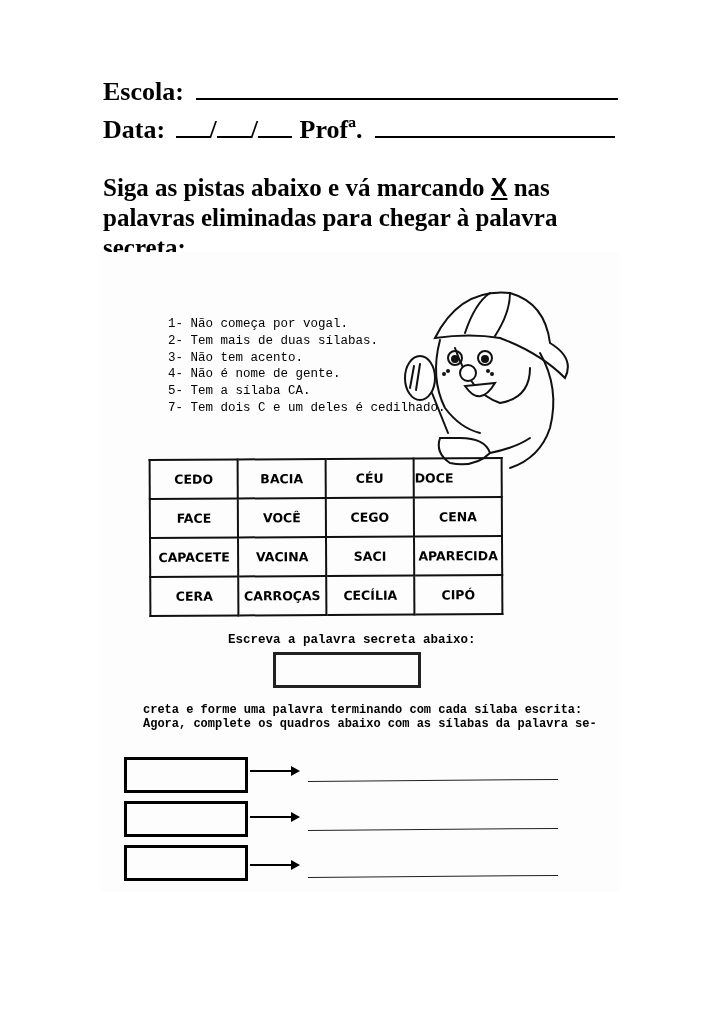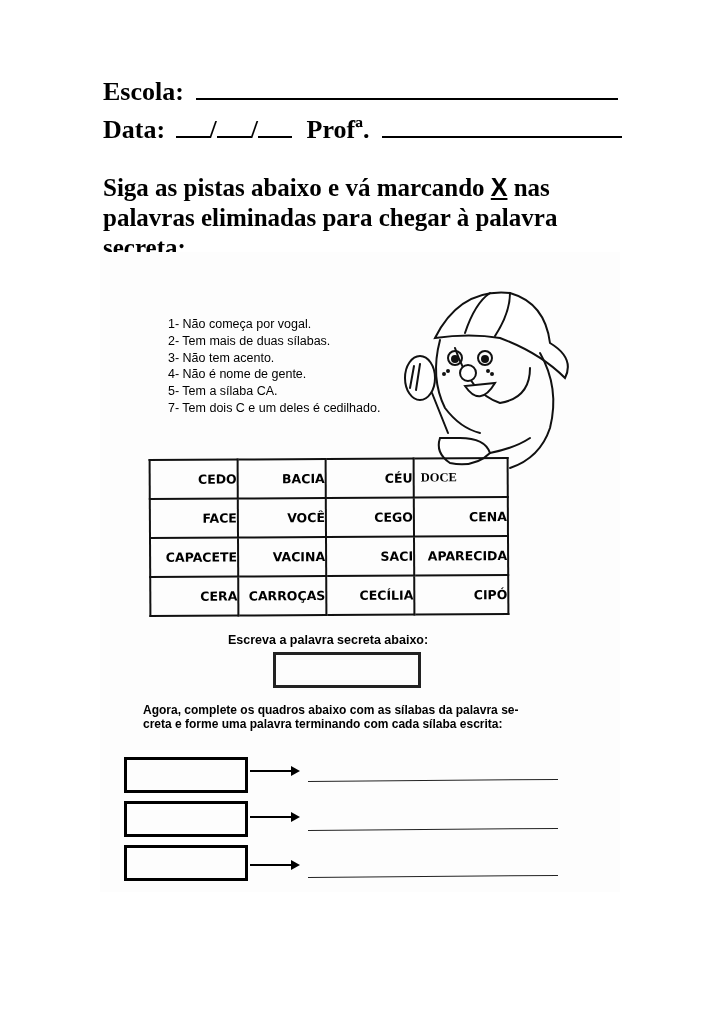--- a/index.html
+++ b/index.html
@@ -1,48 +1,48 @@
 <!DOCTYPE html>
 <html><head>
   <meta charset="utf-8">
   <style>
     html, body { margin:0; padding:0; }
     body { width:724px; height:1024px; background:#ffffff; position:relative; overflow:hidden; color:#000; }
     .serif { font-family: "Liberation Serif", "DejaVu Serif", serif; font-weight:bold; }
-    .hand { font-family: Liberation Sans, sans-serif; }
+    .hand { font-family: Liberation Mono, monospace; }
     .hdr { position:absolute; left:103px; font-size:26px; line-height:30px; white-space:nowrap; }
     .uline { display:inline-block; border-bottom:2px solid #000; height:22px; vertical-align:baseline; }
     .instr { position:absolute; left:103px; top:172px; width:470px; font-size:25px; line-height:30px; }
     .instr .x { text-decoration:underline; font-family:"Liberation Sans", sans-serif; }
     .scan { position:absolute; left:100px; top:252px; width:520px; height:640px; background:#fdfdfd; }
     .clues { position:absolute; left:168px; top:316px; font-size:12.5px; line-height:16.8px; }
     .clues div { white-space:nowrap; }
     .grid { position:absolute; left:149px; top:458px; border-collapse:collapse; transform:rotate(-0.3deg); }
-    .grid td { border:2px solid #111; width:86px; height:37px; text-align:right; font-size:12.5px; font-weight:bold; font-family:"DejaVu Sans", sans-serif; padding:0; }
-    .grid td.leftalign { text-align:left; padding-left:6px;font-family:Liberation Serif, serif; }
+    .grid td { border:2px solid #111; width:86px; height:37px; text-align:center; font-size:12.5px; font-weight:bold; font-family:"DejaVu Sans", sans-serif; padding:0; }
+    .grid td.leftalign { text-align:left; padding-left:0; }
     .secret-label { position:absolute; left:228px; top:633px; font-size:12.5px; font-weight:bold; white-space:nowrap; }
     .secret-box { position:absolute; left:273px; top:652px; width:142px; height:30px; border:3px solid #222; }
     .para { position:absolute; left:143px; top:703px; font-size:12px; line-height:14px; font-weight:bold; white-space:nowrap; }
     .sbox { position:absolute; left:124px; width:118px; height:30px; border:3px solid #000; }
     .arrow { position:absolute; left:250px; width:46px; height:2px; background:#000; }
     .arrow::after { content:""; position:absolute; right:-4px; top:-4px; border-left:9px solid #000; border-top:5px solid transparent; border-bottom:5px solid transparent; }
     .wline { position:absolute; left:308px; width:250px; height:0; border-top:1.5px solid #222; transform:rotate(-0.5deg); }
     .character { position:absolute; left:400px; top:278px; }
   </style>
 </head>
 <body>
 
 <div class="hdr serif" style="top:76px;">
   <span>Escola:</span>
   <span class="uline" style="width:422px;margin-left:6px;"></span>
 </div>
 <div class="hdr serif" style="top:114px;">
   <span>Data:</span>
   <span class="uline" style="width:34px;margin-left:4px;"></span><span>/</span><span class="uline" style="width:34px;"></span><span>/</span><span class="uline" style="width:34px;"></span>
-  <span style="margin-left:8px;">Profª.</span>
+  <span style="margin-left:1px;">Profª.</span>
   <span class="uline" style="width:240px;margin-left:6px;"></span>
 </div>
 
 <div class="instr serif">
   <span>Siga as pistas abaixo e vá marcando </span><span class="x">X</span><span> nas palavras eliminadas para chegar à palavra secreta:</span>
 </div>
 
 <div class="scan"></div>
 
 <div class="clues hand">
@@ -112,22 +112,22 @@
     <td>CECÍLIA</td>
     <td>CIPÓ</td>
   </tr>
 </tbody>
   </table>
 
 <div class="secret-label hand">Escreva a palavra secreta abaixo:</div>
 <div class="secret-box"></div>
 
 <div class="para hand">
+  <div>creta e forme uma palavra terminando com cada sílaba escrita:</div>
   <div>Agora, complete os quadros abaixo com as sílabas da palavra se-</div>
-  <div>creta e forme uma palavra terminando com cada sílaba escrita:</div>
 </div>
 
 <div class="sbox" style="top:757px;"></div>
 <div class="arrow" style="top:770px;"></div>
 <div class="wline" style="top:780px;"></div>
 
 <div class="sbox" style="top:801px;"></div>
 <div class="arrow" style="top:816px;"></div>
 <div class="wline" style="top:829px;"></div>
 

